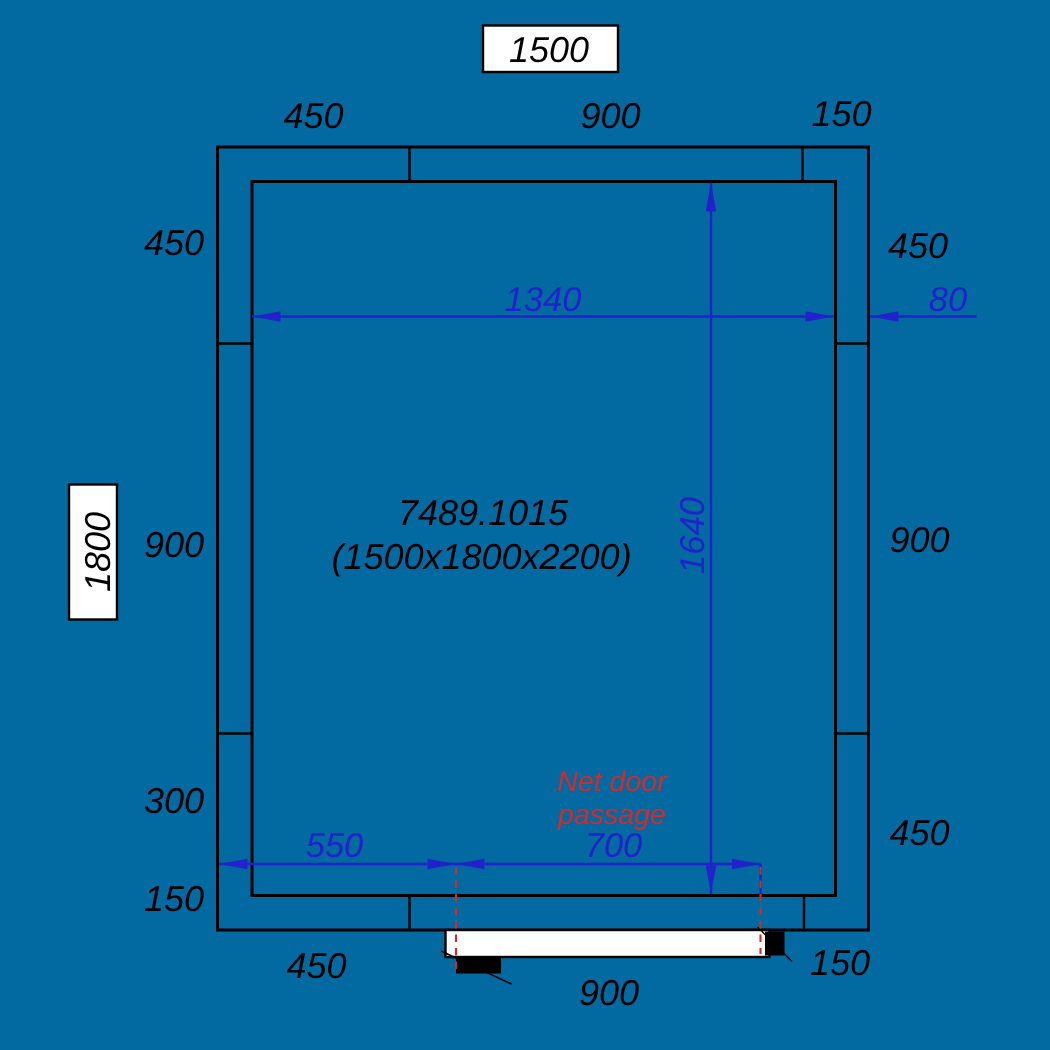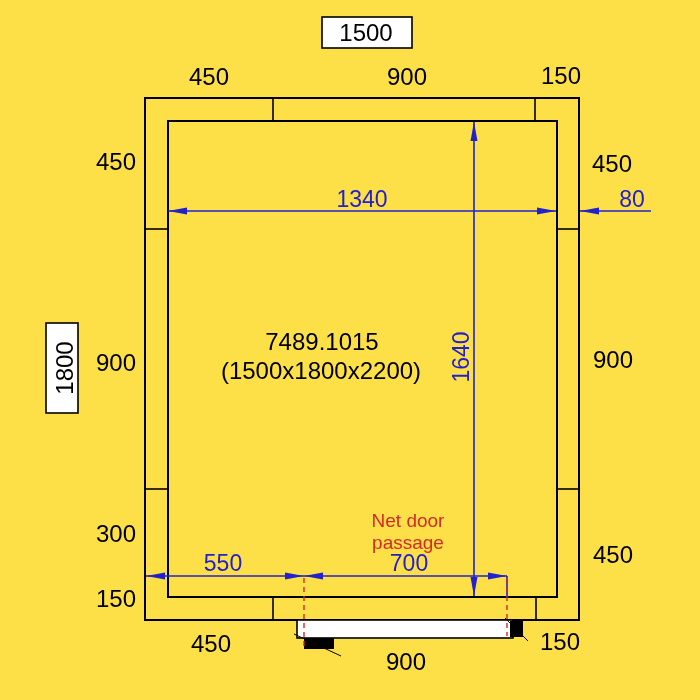--- a/index.html
+++ b/index.html
@@ -4,23 +4,24 @@
 <style>
   html, body {
     margin: 0;
     padding: 0;
     background: #ffffff;
   }
   .canvas {
     position: relative;
     width: 700px;
     height: 700px;
-    background: #fde047;
+    background: #0369a1;
     overflow: hidden;
     font-family: "Liberation Sans", sans-serif;
+    font-style: italic;
   }
   svg { display: block; }
   svg text {
     font-family: "Liberation Sans", sans-serif;
   }
   .dim-black { font-size: 24px; fill: #000000; }
   .dim-blue  { font-size: 23px; fill: #2222cc; }
   .note-red  { font-size: 19px; fill: #d42a2a; }
   .wall      { fill: none; stroke: #000000; stroke-width: 2; }
   .tick      { stroke: #000000; stroke-width: 1.6; }

